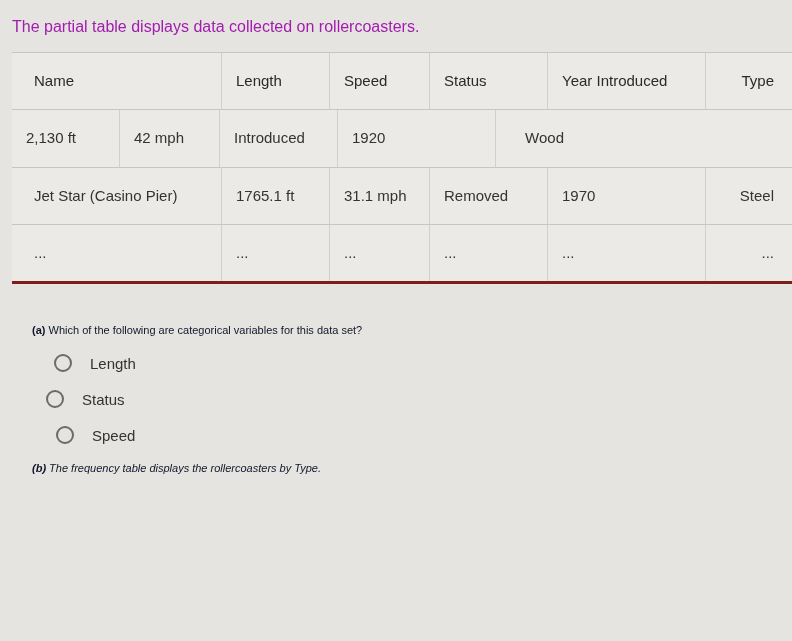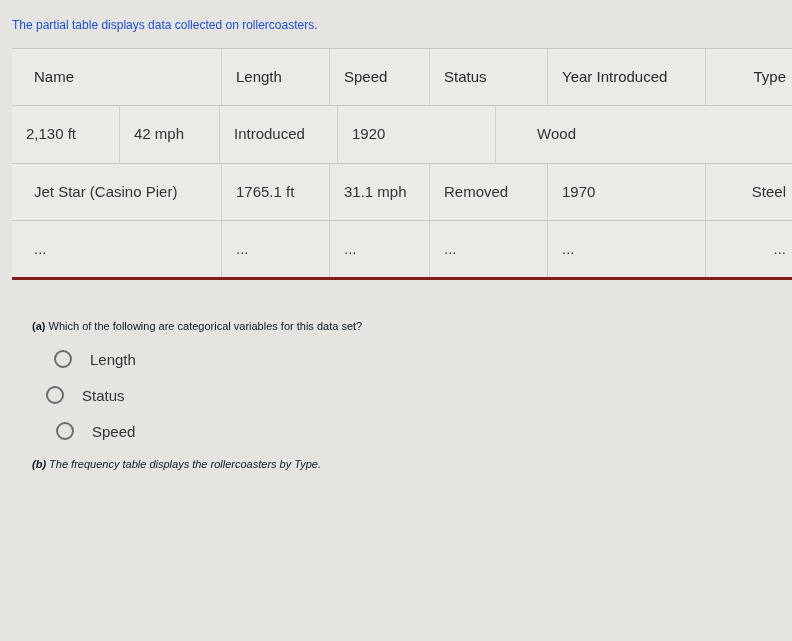--- a/index.html
+++ b/index.html
@@ -12,22 +12,22 @@
     height: 641px;
     overflow: hidden;
     color: #2a2a2a;
   }
   .page {
     background: #e6e4e0;
     padding: 18px 0 0 12px;
     height: 100%;
   }
   .intro {
-    font-size: 12px;
-    color: #1d4ed8;
+    font-size: 16px;
+    color: #a21caf;
     margin-bottom: 16px;
   }
   .table {
     background: #eceae6;
     border-top: 1px solid #c8c6c2;
     border-bottom: 3px solid #7f1d1d;
     margin-bottom: 40px;
   }
   .row {
     display: flex;
@@ -42,21 +42,21 @@
     display: flex;
     align-items: center;
     line-height: 1.35;
   }
   .cell:last-child { border-right: none; }
   .c-name   { width: 210px; padding-left: 22px; }
   .c-length { width: 108px; }
   .c-speed  { width: 100px; }
   .c-status { width: 118px; }
   .c-year   { width: 158px; }
-  .c-type   { width: 86px; justify-content: flex-end; padding-right: 6px; }
+  .c-type   { width: 86px; justify-content: flex-end; padding-right: 18px; }
   .header .cell { font-weight: 400; color: #2a2a2a; }
   .question {
     padding-left: 20px;
     font-size: 11px;
     color: #0f172a;
     margin-bottom: 18px;
   }
   .question b { font-weight: bold; }
   .options { padding-left: 30px; }
   .opt {

